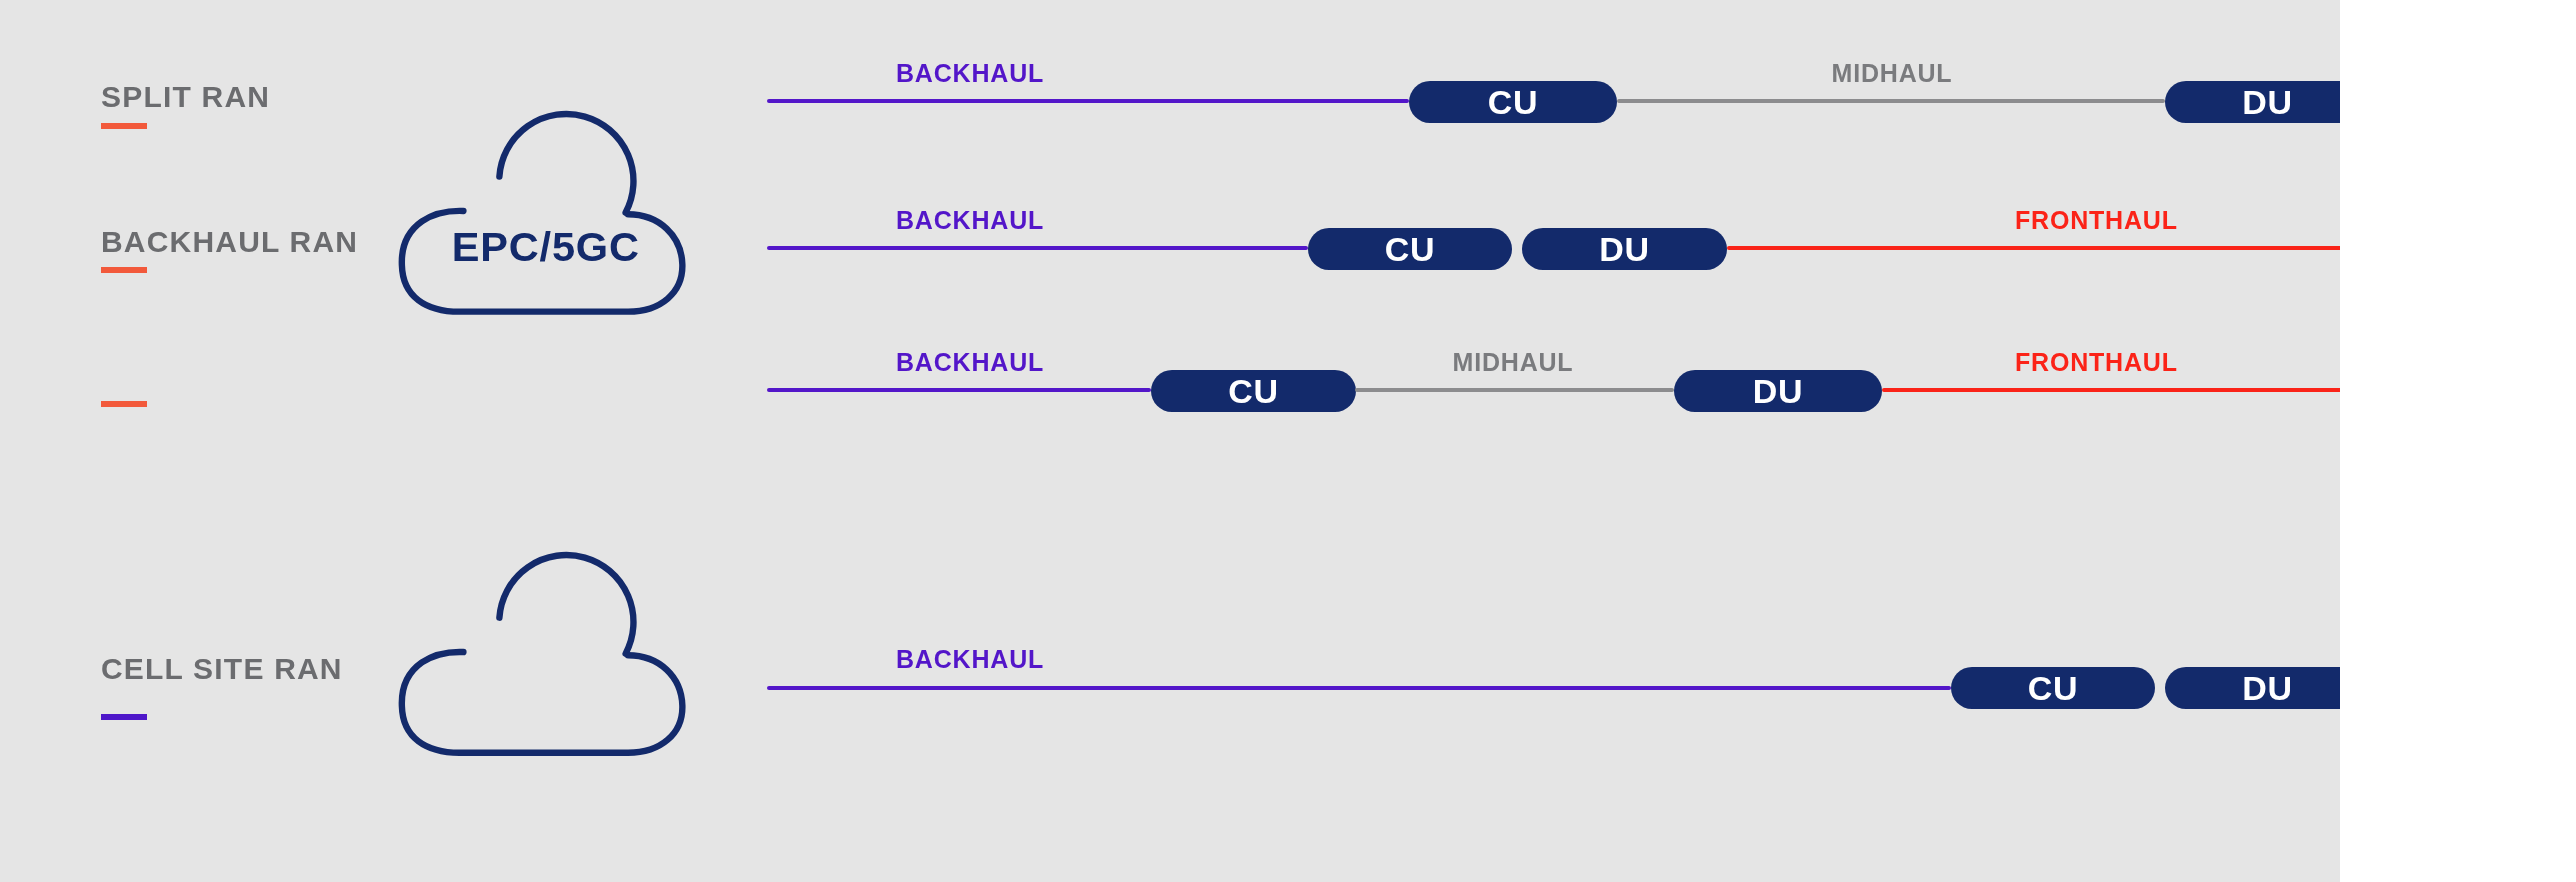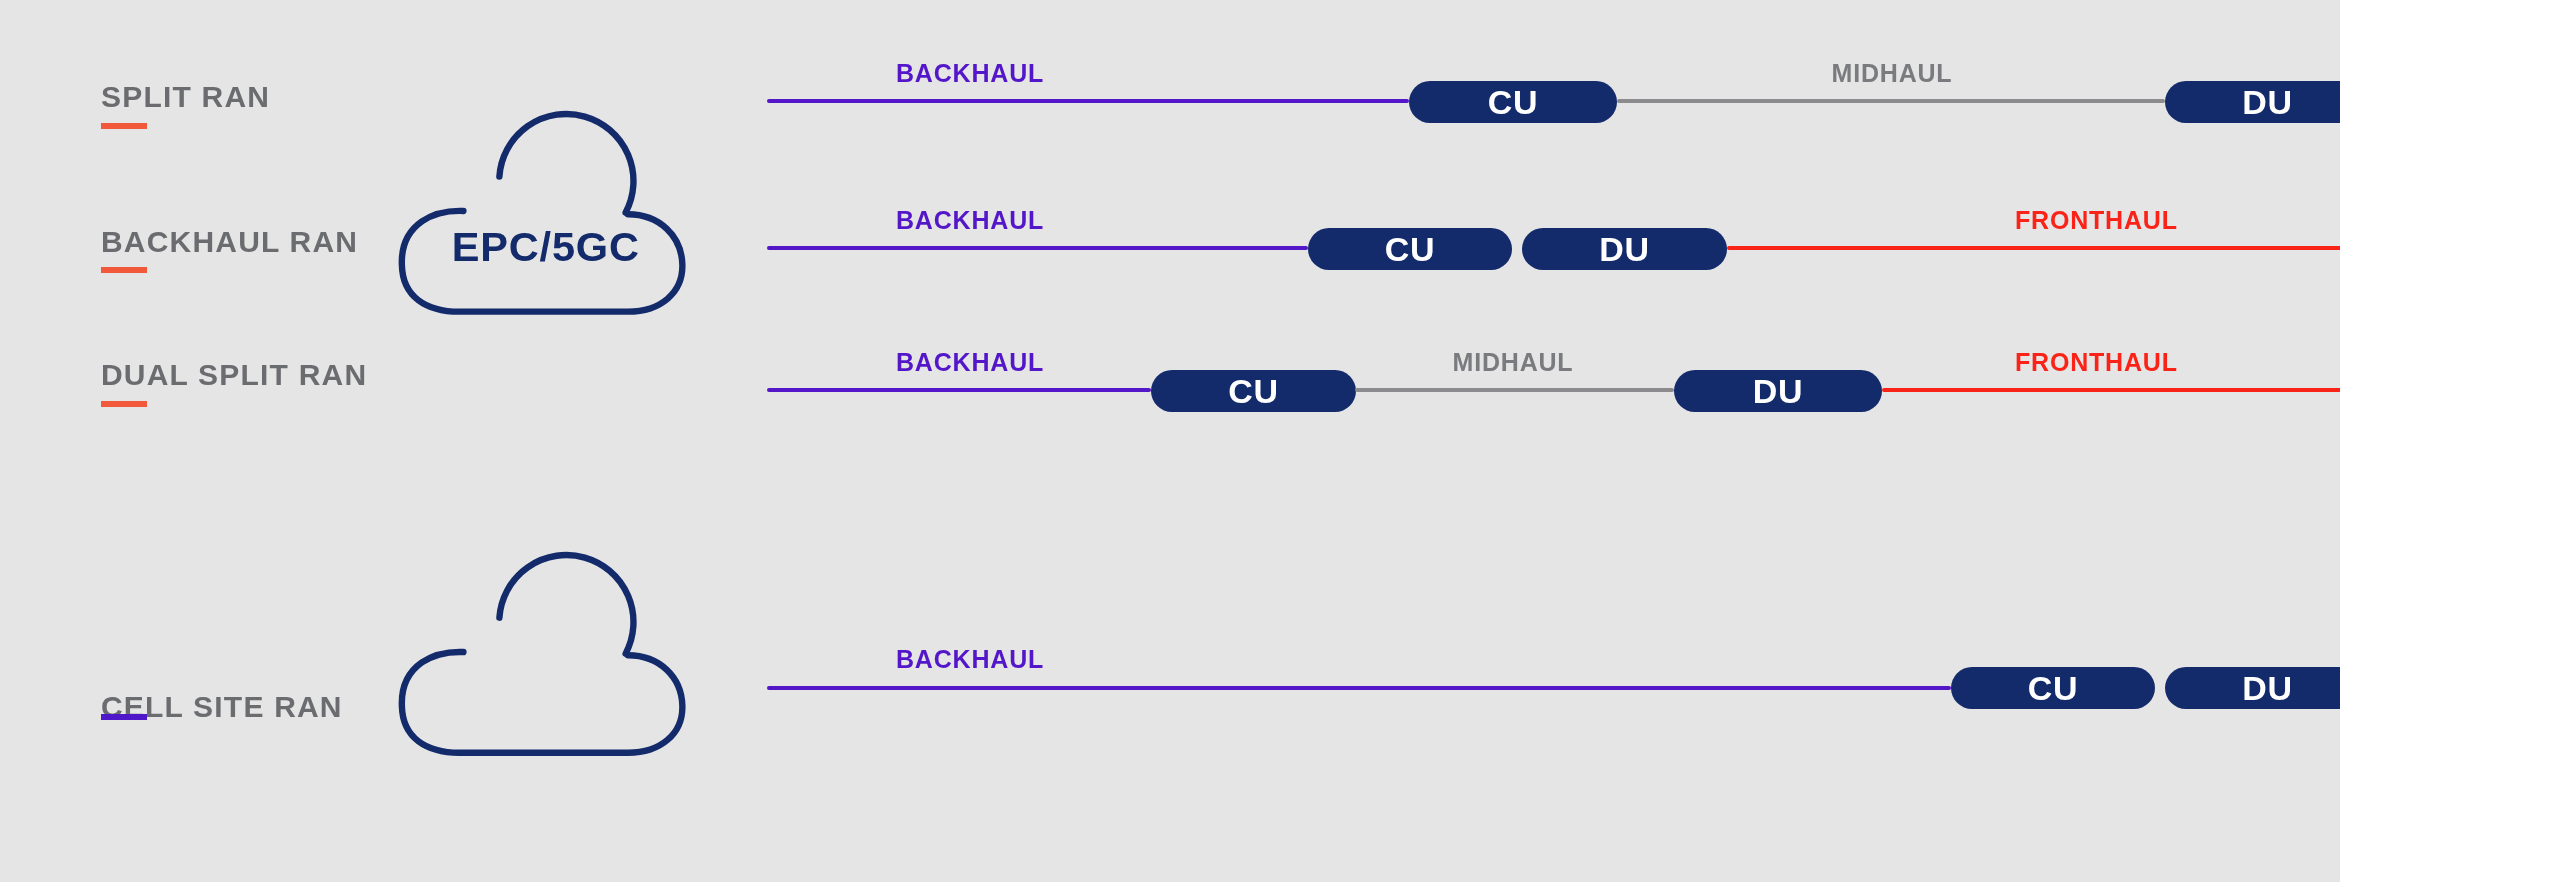--- a/index.html
+++ b/index.html
@@ -67,24 +67,23 @@
 <body>
 
 <div class="canvas">
 
   <div class="row-label" style="left:101px;top:80px;">SPLIT RAN</div>
   <div class="accent-underline" style="left:101px;top:123px;background:#F2593B;"></div>
 
   <div class="row-label" style="left:101px;top:225px;">BACKHAUL RAN</div>
   <div class="accent-underline" style="left:101px;top:267px;background:#F2593B;"></div>
 
-  <div class="row-label" style="left:101px;top:358px;">DUAL SPLIT RAN</div>
   <div class="accent-underline" style="left:101px;top:401px;background:#F2593B;"></div>
 
-  <div class="row-label" style="left:101px;top:690px;">CELL SITE RAN</div>
+  <div class="row-label" style="left:101px;top:652px;">CELL SITE RAN</div>
   <div class="accent-underline" style="left:101px;top:714px;background:#4E17C9;"></div>
 
   <svg class="layer" width="2576" height="883" viewBox="0 0 3224 1105">
 
     <g>
       <path class="cloud-stroke" d="M 625,221 A 84 84 0 1 1 783,266"></path>
       <path class="cloud-stroke" d="M 580,264 C 555,263 540,269 528,277 C 508,291 502,310 503,332 C 504,371 533,390 575,390 L 786,390 C 827,390 855,366 854,331 C 853,295 825,268 786,268"></path>
       <text class="cloud-text" x="683" y="327">EPC/5GC</text>
     </g>
 

